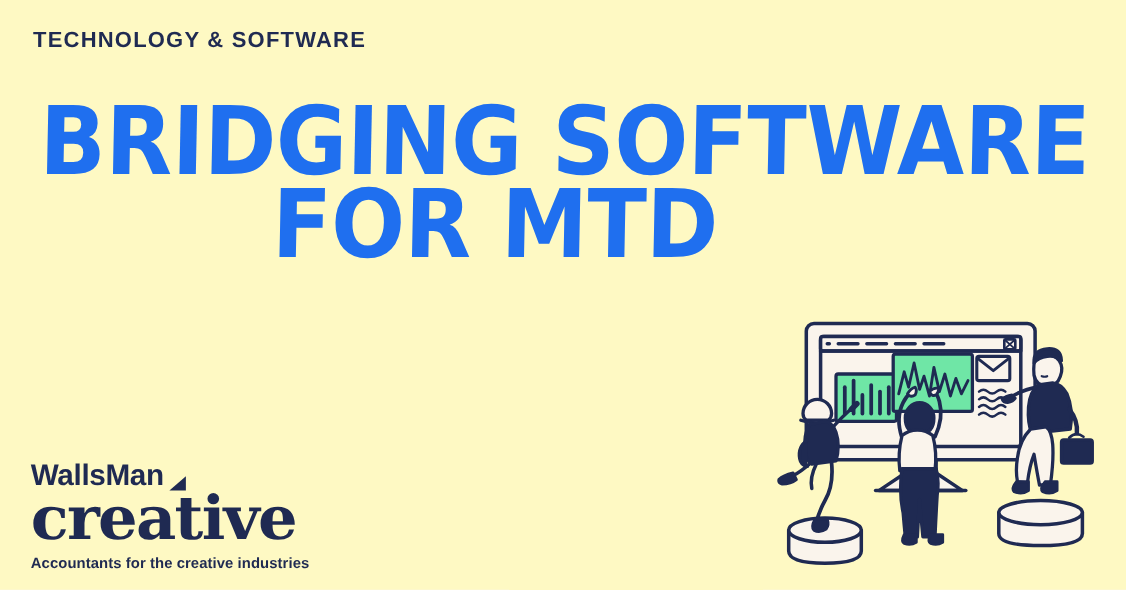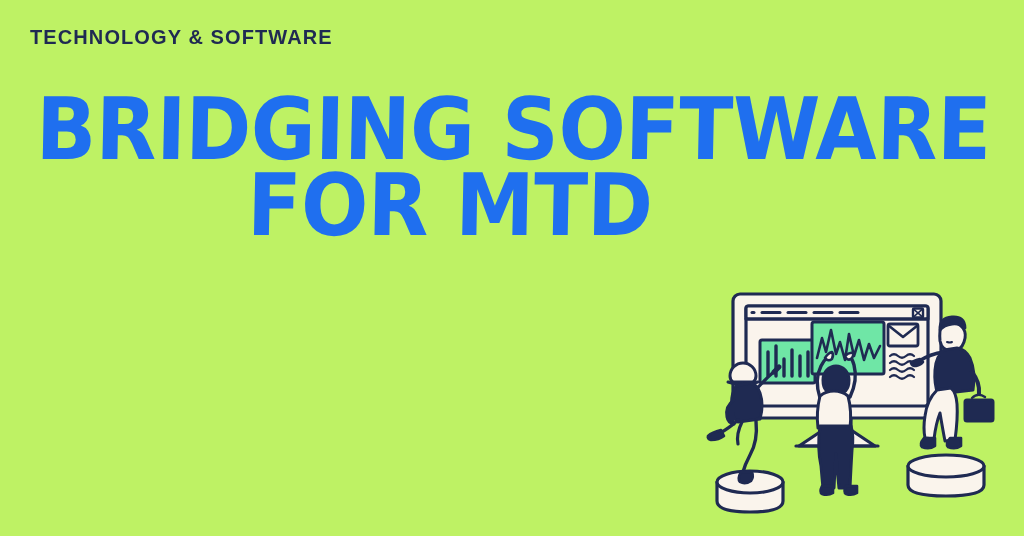--- a/index.html
+++ b/index.html
@@ -7,21 +7,21 @@
   body {
     background:#faf4ec;
     font-family:"Liberation Sans", sans-serif;
     overflow:hidden;
     position:relative;
   }
   #canvas {
     position:relative;
     width:1024px;
     height:536px;
-    background:#bef264;
+    background:#fef9c3;
     overflow:hidden;
   }
 
   
   #eyebrow {
     position:absolute;
     left:30px;
     top:27px;
     font-size:20px;
     font-weight:bold;
@@ -115,20 +115,28 @@
 
 <div id="canvas">
 
   <div id="eyebrow">TECHNOLOGY &amp; SOFTWARE</div>
 
   <div id="headline">
     <div class="hl-line hl-line-1">BRIDGING SOFTWARE</div>
     <div class="hl-line hl-line-2">FOR MTD</div>
   </div>
 
+  <div id="logo">
+    <div id="logo-wallsman">
+      <span>WallsMan</span>
+      <span id="logo-wallsman-mark"></span>
+    </div>
+    <div id="logo-creative">creative</div>
+    <div id="logo-tagline">Accountants for the creative industries</div>
+  </div>
 
   <div id="illustration">
     <svg viewBox="0 0 330 252" xmlns="http://www.w3.org/2000/svg">
       <g fill="none" stroke="#1f2a52" stroke-width="3.2" stroke-linecap="round" stroke-linejoin="round">
 
         <g>
           <rect x="41" y="14" width="208" height="124" rx="7" fill="#faf4ec"></rect>
 
           <path d="M131 138 L131 155 M159 138 L159 155" fill="none"></path>
           <path d="M107 166 L131 150 L159 150 L183 166 Z" fill="#faf4ec"></path>

